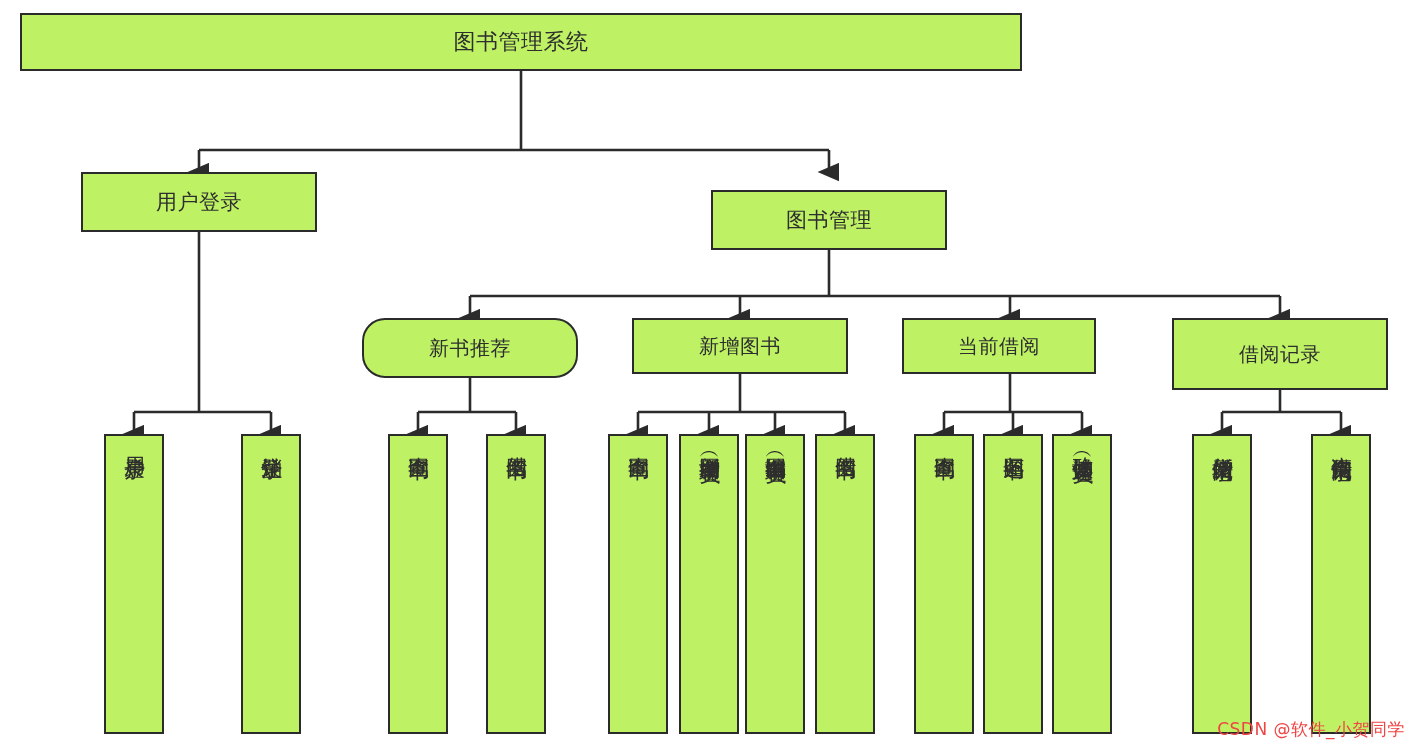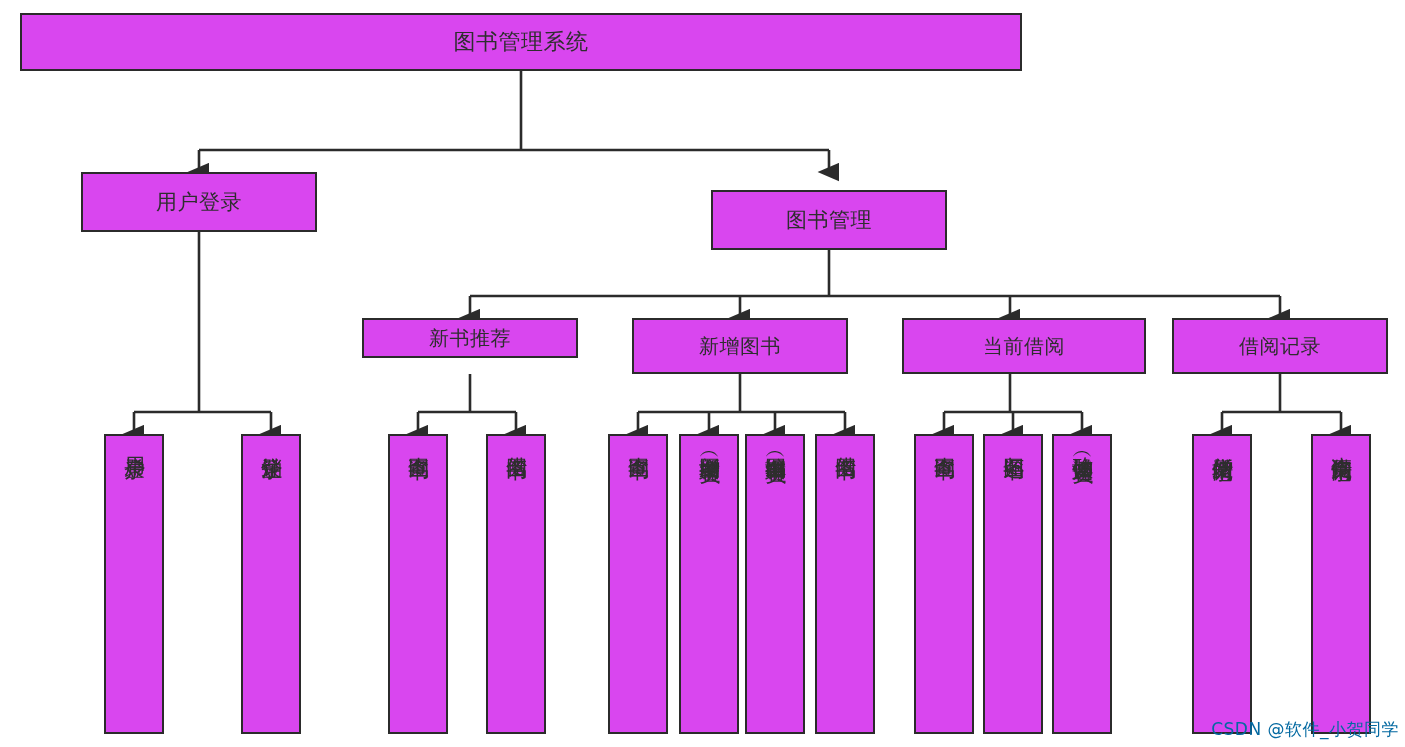--- a/index.html
+++ b/index.html
@@ -20,21 +20,21 @@
     position: absolute;
     left: 0;
     top: 0;
     width: 1405px;
     height: 747px;
   }
   .node {
     position: absolute;
     box-sizing: border-box;
     border: 2.5px solid #2b2b2b;
-    background: #d946ef;
+    background: #bef264;
     display: flex;
     align-items: center;
     justify-content: center;
     z-index: 2;
   }
   .node .label {
     color: #2e2e2e;
     letter-spacing: 0.5px;
     text-align: center;
     line-height: 1.15;
@@ -51,24 +51,24 @@
     writing-mode: vertical-rl;
     text-orientation: upright;
     font-size: 21px;
     line-height: 1.12;
     letter-spacing: 1px;
     white-space: normal;
     max-height: 100%;
   }
   #watermark {
     position: absolute;
-    right: 6px;
+    right: 0;
     bottom: 6px;
     font-size: 17px;
-    color: #0369a1;
+    color: #ef4444;
     letter-spacing: 0.5px;
     z-index: 5;
     font-family: "DejaVu Sans", "Liberation Sans", sans-serif;
     white-space: nowrap;
   }
 </style>
 </head>
 <body>
 
 <div id="canvas">
@@ -118,30 +118,30 @@
   <div id="nodes">
       <div class="node root" style="left: 20px; top: 13px; width: 1002px; height: 58px;">
         <span class="label">图书管理系统</span>
       </div>
       <div class="node lvl1" style="left: 81px; top: 172px; width: 236px; height: 60px;">
         <span class="label">用户登录</span>
       </div>
       <div class="node lvl1" style="left: 711px; top: 190px; width: 236px; height: 60px;">
         <span class="label">图书管理</span>
       </div>
-      <div class="node lvl2" style="left: 362px; top: 318px; width: 216px; height: 40px;">
+      <div class="node lvl2" style="left: 362px; top: 318px; width: 216px; height: 60px; border-radius: 23px;">
         <span class="label">新书推荐</span>
       </div>
       <div class="node lvl2" style="left: 632px; top: 318px; width: 216px; height: 56px;">
         <span class="label">新增图书</span>
       </div>
-      <div class="node lvl2" style="left: 902px; top: 318px; width: 244px; height: 56px;">
+      <div class="node lvl2" style="left: 902px; top: 318px; width: 194px; height: 56px;">
         <span class="label">当前借阅</span>
       </div>
-      <div class="node lvl2" style="left: 1172px; top: 318px; width: 216px; height: 56px;">
+      <div class="node lvl2" style="left: 1172px; top: 318px; width: 216px; height: 72px;">
         <span class="label">借阅记录</span>
       </div>
       <div class="node leaf" style="left: 104px; top: 434px; width: 60px; height: 300px;">
         <span class="label">用户登录</span>
       </div>
       <div class="node leaf" style="left: 241px; top: 434px; width: 60px; height: 300px;">
         <span class="label">注销登录</span>
       </div>
       <div class="node leaf" style="left: 388px; top: 434px; width: 60px; height: 300px;">
         <span class="label">查询图书</span>

